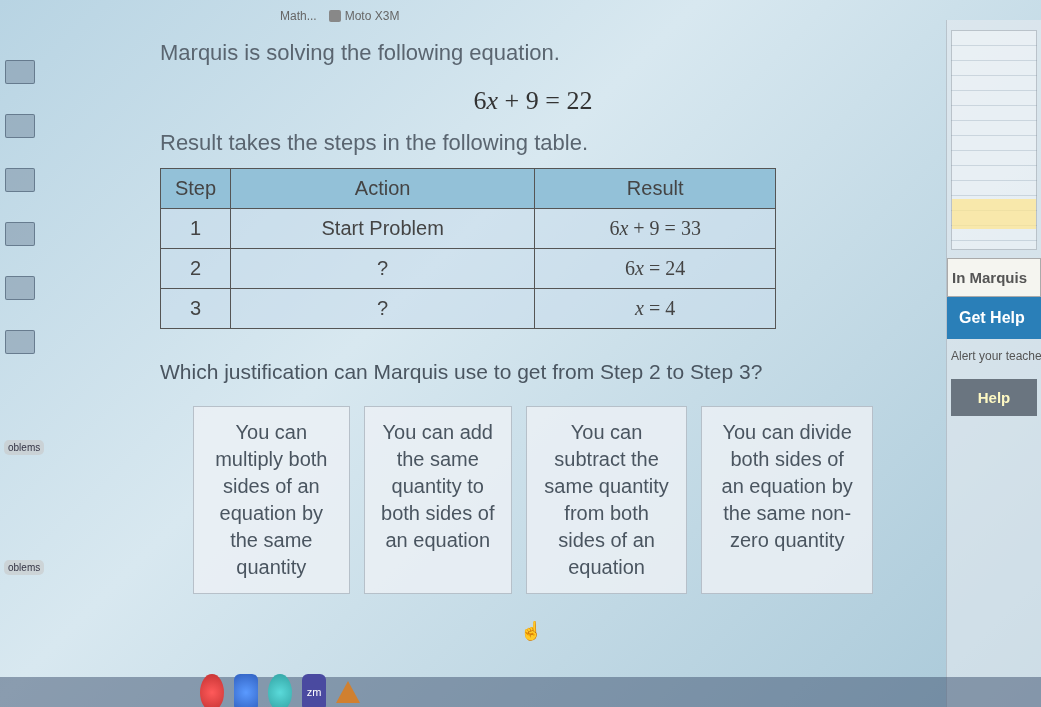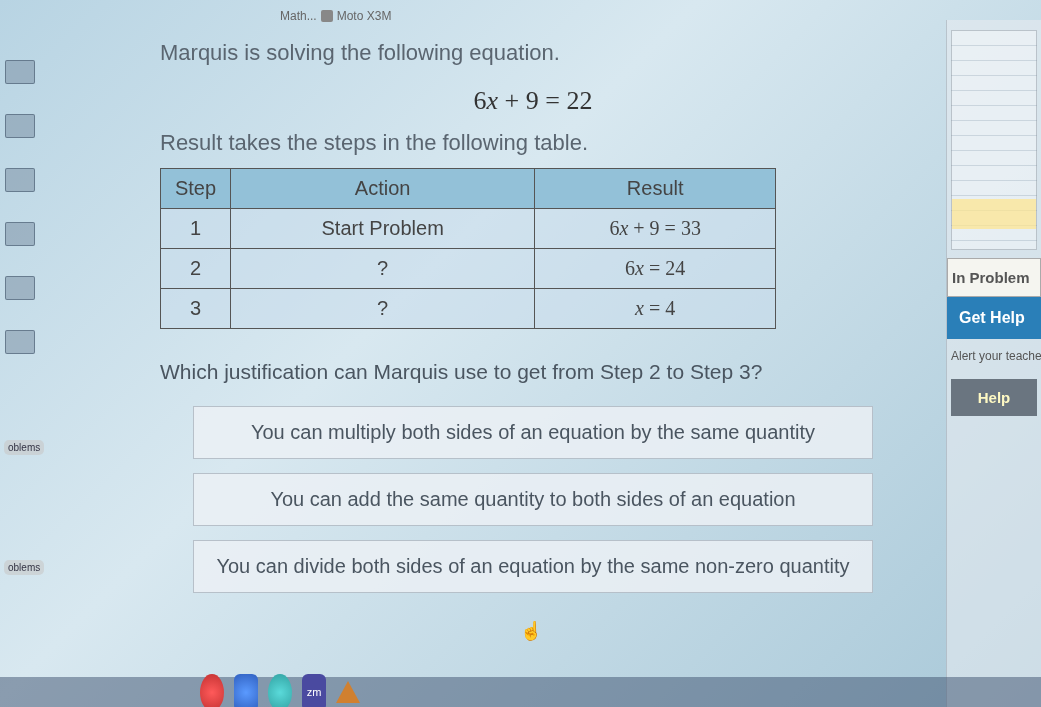--- a/index.html
+++ b/index.html
@@ -8,21 +8,21 @@
       background: linear-gradient(135deg, #b8d4e3 0%, #d8e8f0 40%, #a8c8d8 100%);
       width: 1041px;
       height: 707px;
       overflow: hidden;
       position: relative;
       color: #4a5560;
     }
     .top-tabs {
       display: flex;
       padding: 12px 0 0 280px;
-      gap: 4px;
+      gap: 12px;
       height: 20px;
       align-items: center;
       font-size: 12px;
       color: #666;
     }
     .tab-item { display: flex; align-items: center; gap: 4px; }
     .tab-icon { width: 12px; height: 12px; background: #888; border-radius: 2px; }
     .main-wrap {
       display: flex;
       height: calc(100% - 20px);
@@ -99,21 +99,21 @@
       font-size: 20px;
     }
     .result-cell .var { font-style: italic; }
     .question-text {
       font-size: 21px;
       color: #4a5560;
       margin-bottom: 22px;
     }
     .answers {
       display: flex;
-      flex-direction: column;
+      flex-direction: row;
       gap: 14px;
       width: 680px;
       margin: 0 auto;
     }
     .answer-option {
       background: rgba(235,240,245,0.85);
       border: 1px solid rgba(170,180,190,0.8);
       padding: 12px 16px;
       font-size: 20px;
       color: #4a5560;
@@ -274,31 +274,32 @@
           <td class="result-cell"><span class="var">x</span> = 4</td>
         </tr>
       </tbody>
     </table>
 
     <div class="question-text">Which justification can Marquis use to get from Step 2 to Step 3?</div>
 
     <div class="answers">
       <div class="answer-option">You can multiply both sides of an equation by the same quantity</div>
       <div class="answer-option">You can add the same quantity to both sides of an equation</div>
+      <div class="answer-option">You can subtract the same quantity from both sides of an equation</div>
       <div class="answer-option">You can divide both sides of an equation by the same non-zero quantity</div>
     </div>
 
     <span class="cursor-icon">☝</span>
   </div>
 
   <div class="right-panel">
     <div class="scroll-area">
       <div class="scroll-highlight"></div>
     </div>
-    <button class="status-btn">In Problem</button>
+    <button class="status-btn">In Marquis</button>
     <button class="get-help-btn">Get Help</button>
     <div class="alert-text">Alert your teacher</div>
     <button class="help-btn">Help</button>
   </div>
 </div>
 
 <span class="badge-small" style="left:4px; top:440px;">oblems</span>
 <span class="badge-small" style="left:4px; top:560px;">oblems</span>
 
 <div class="taskbar">

